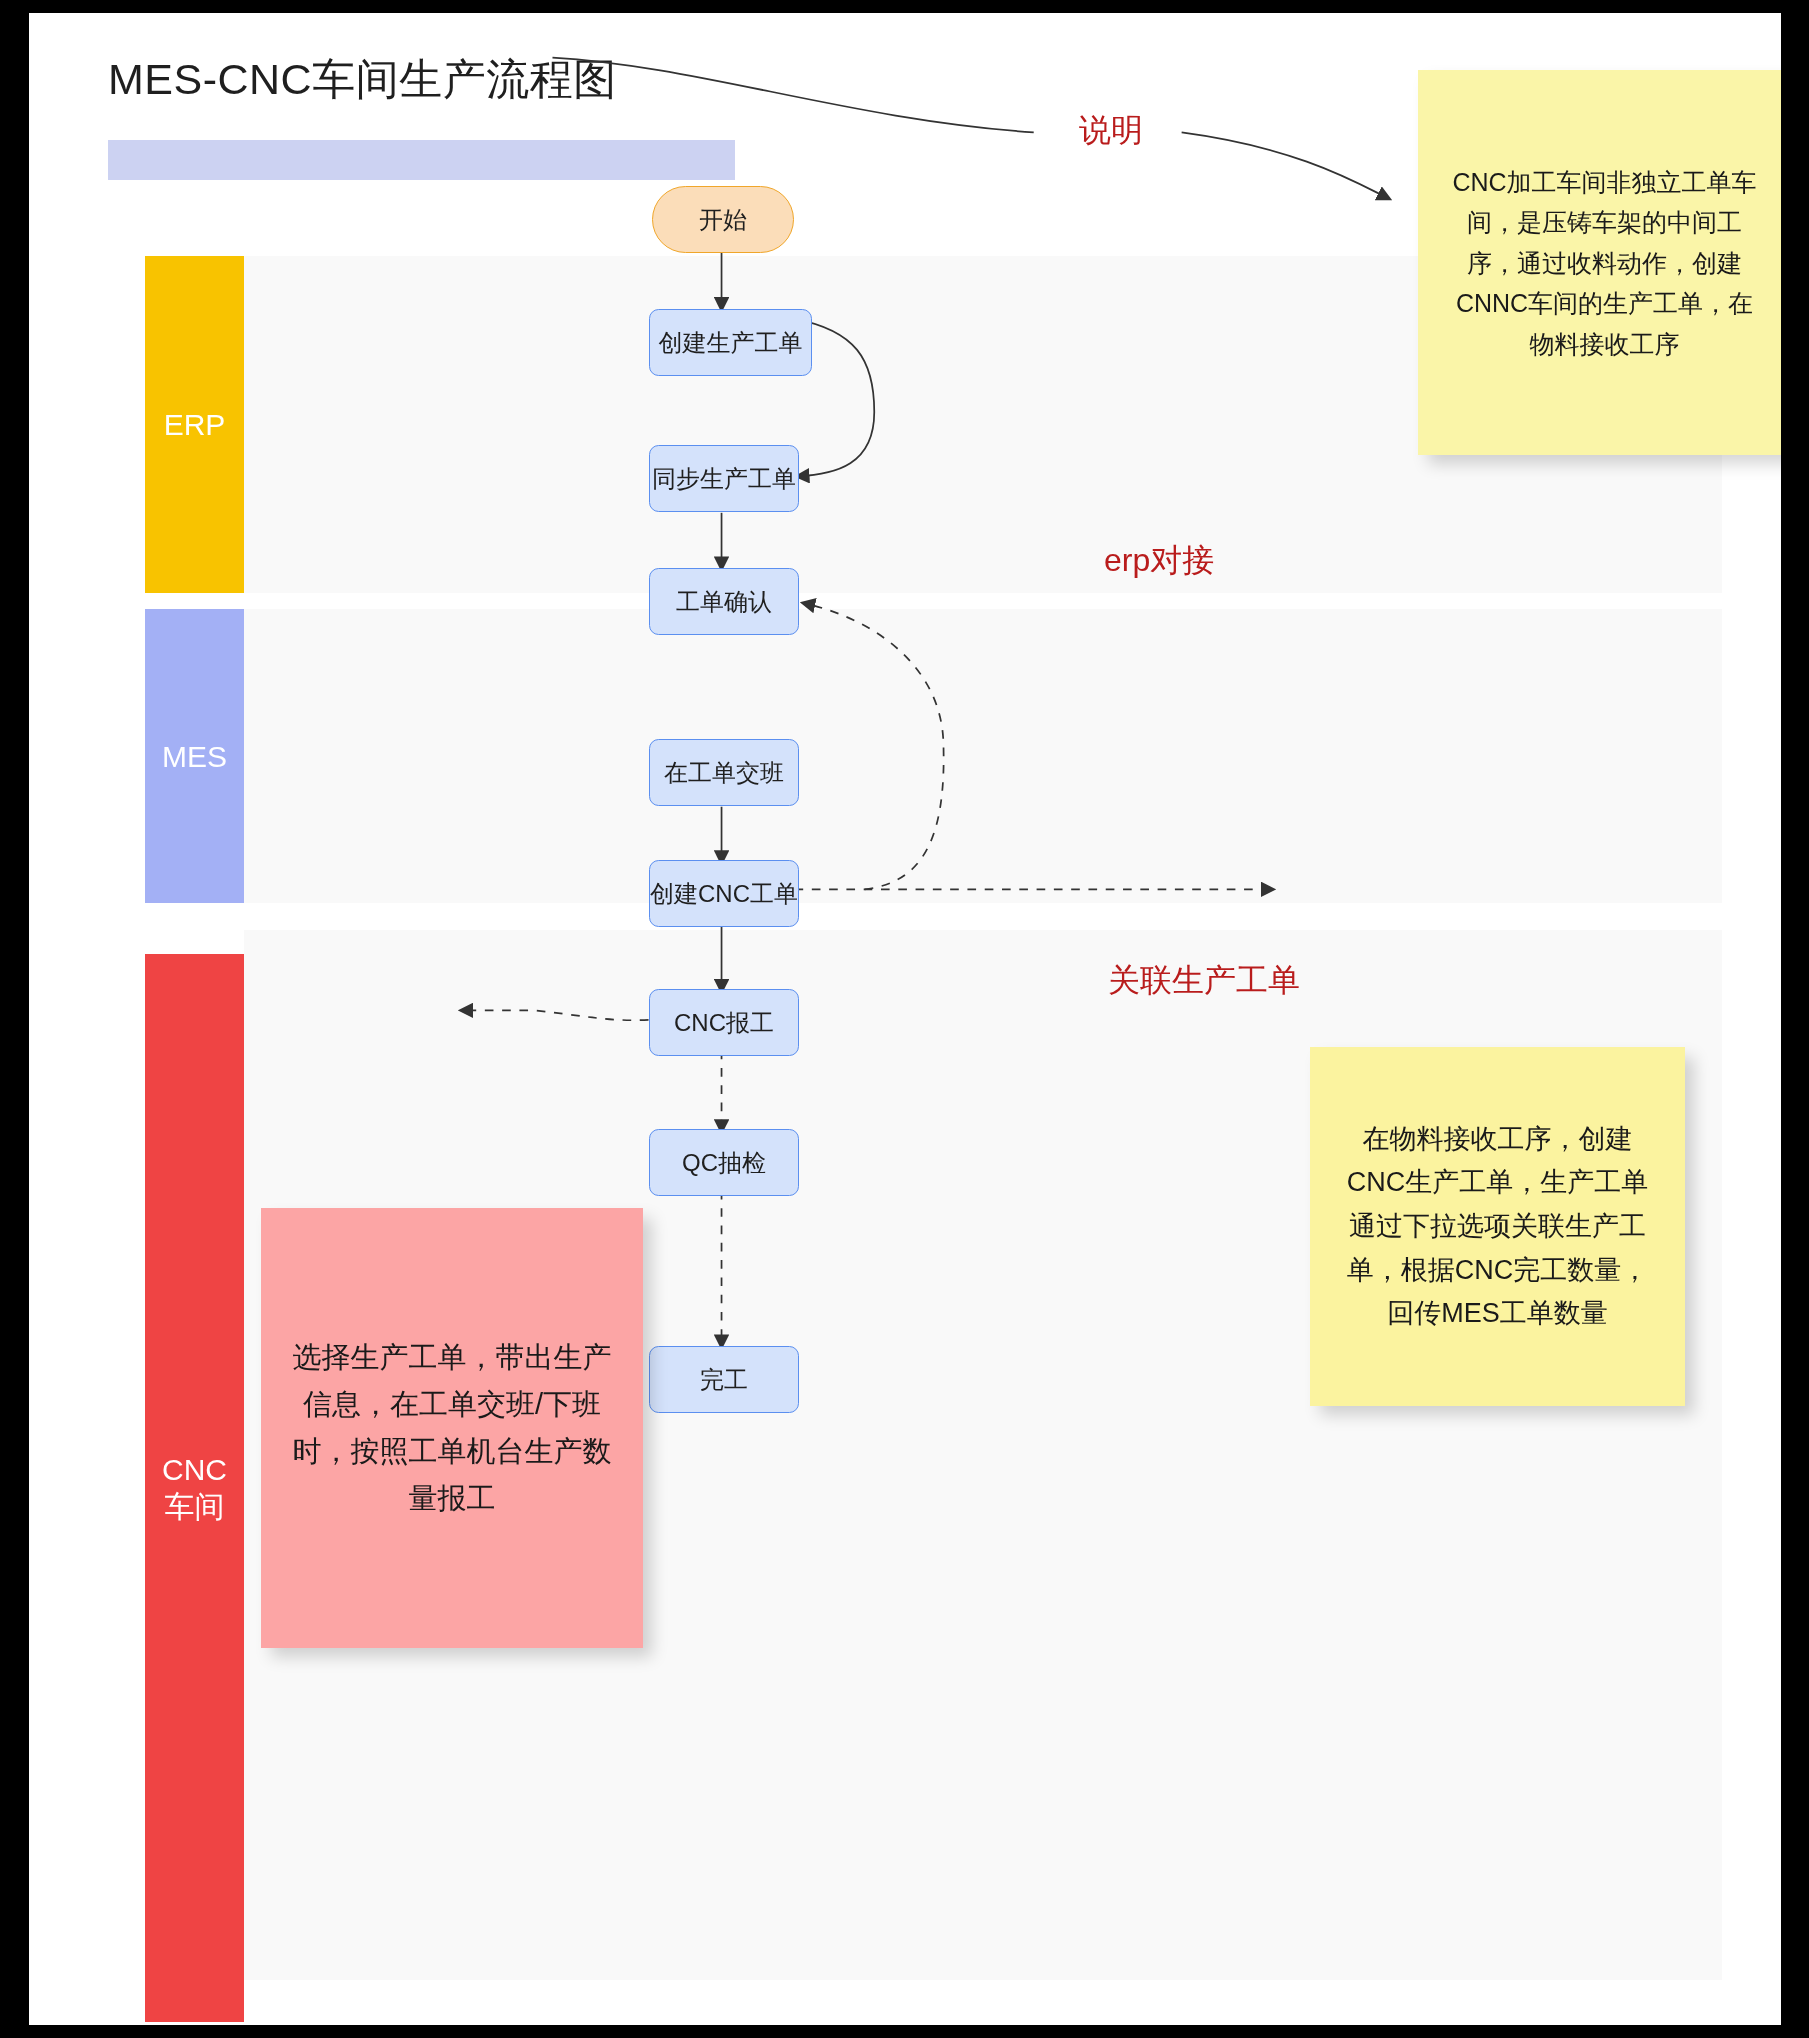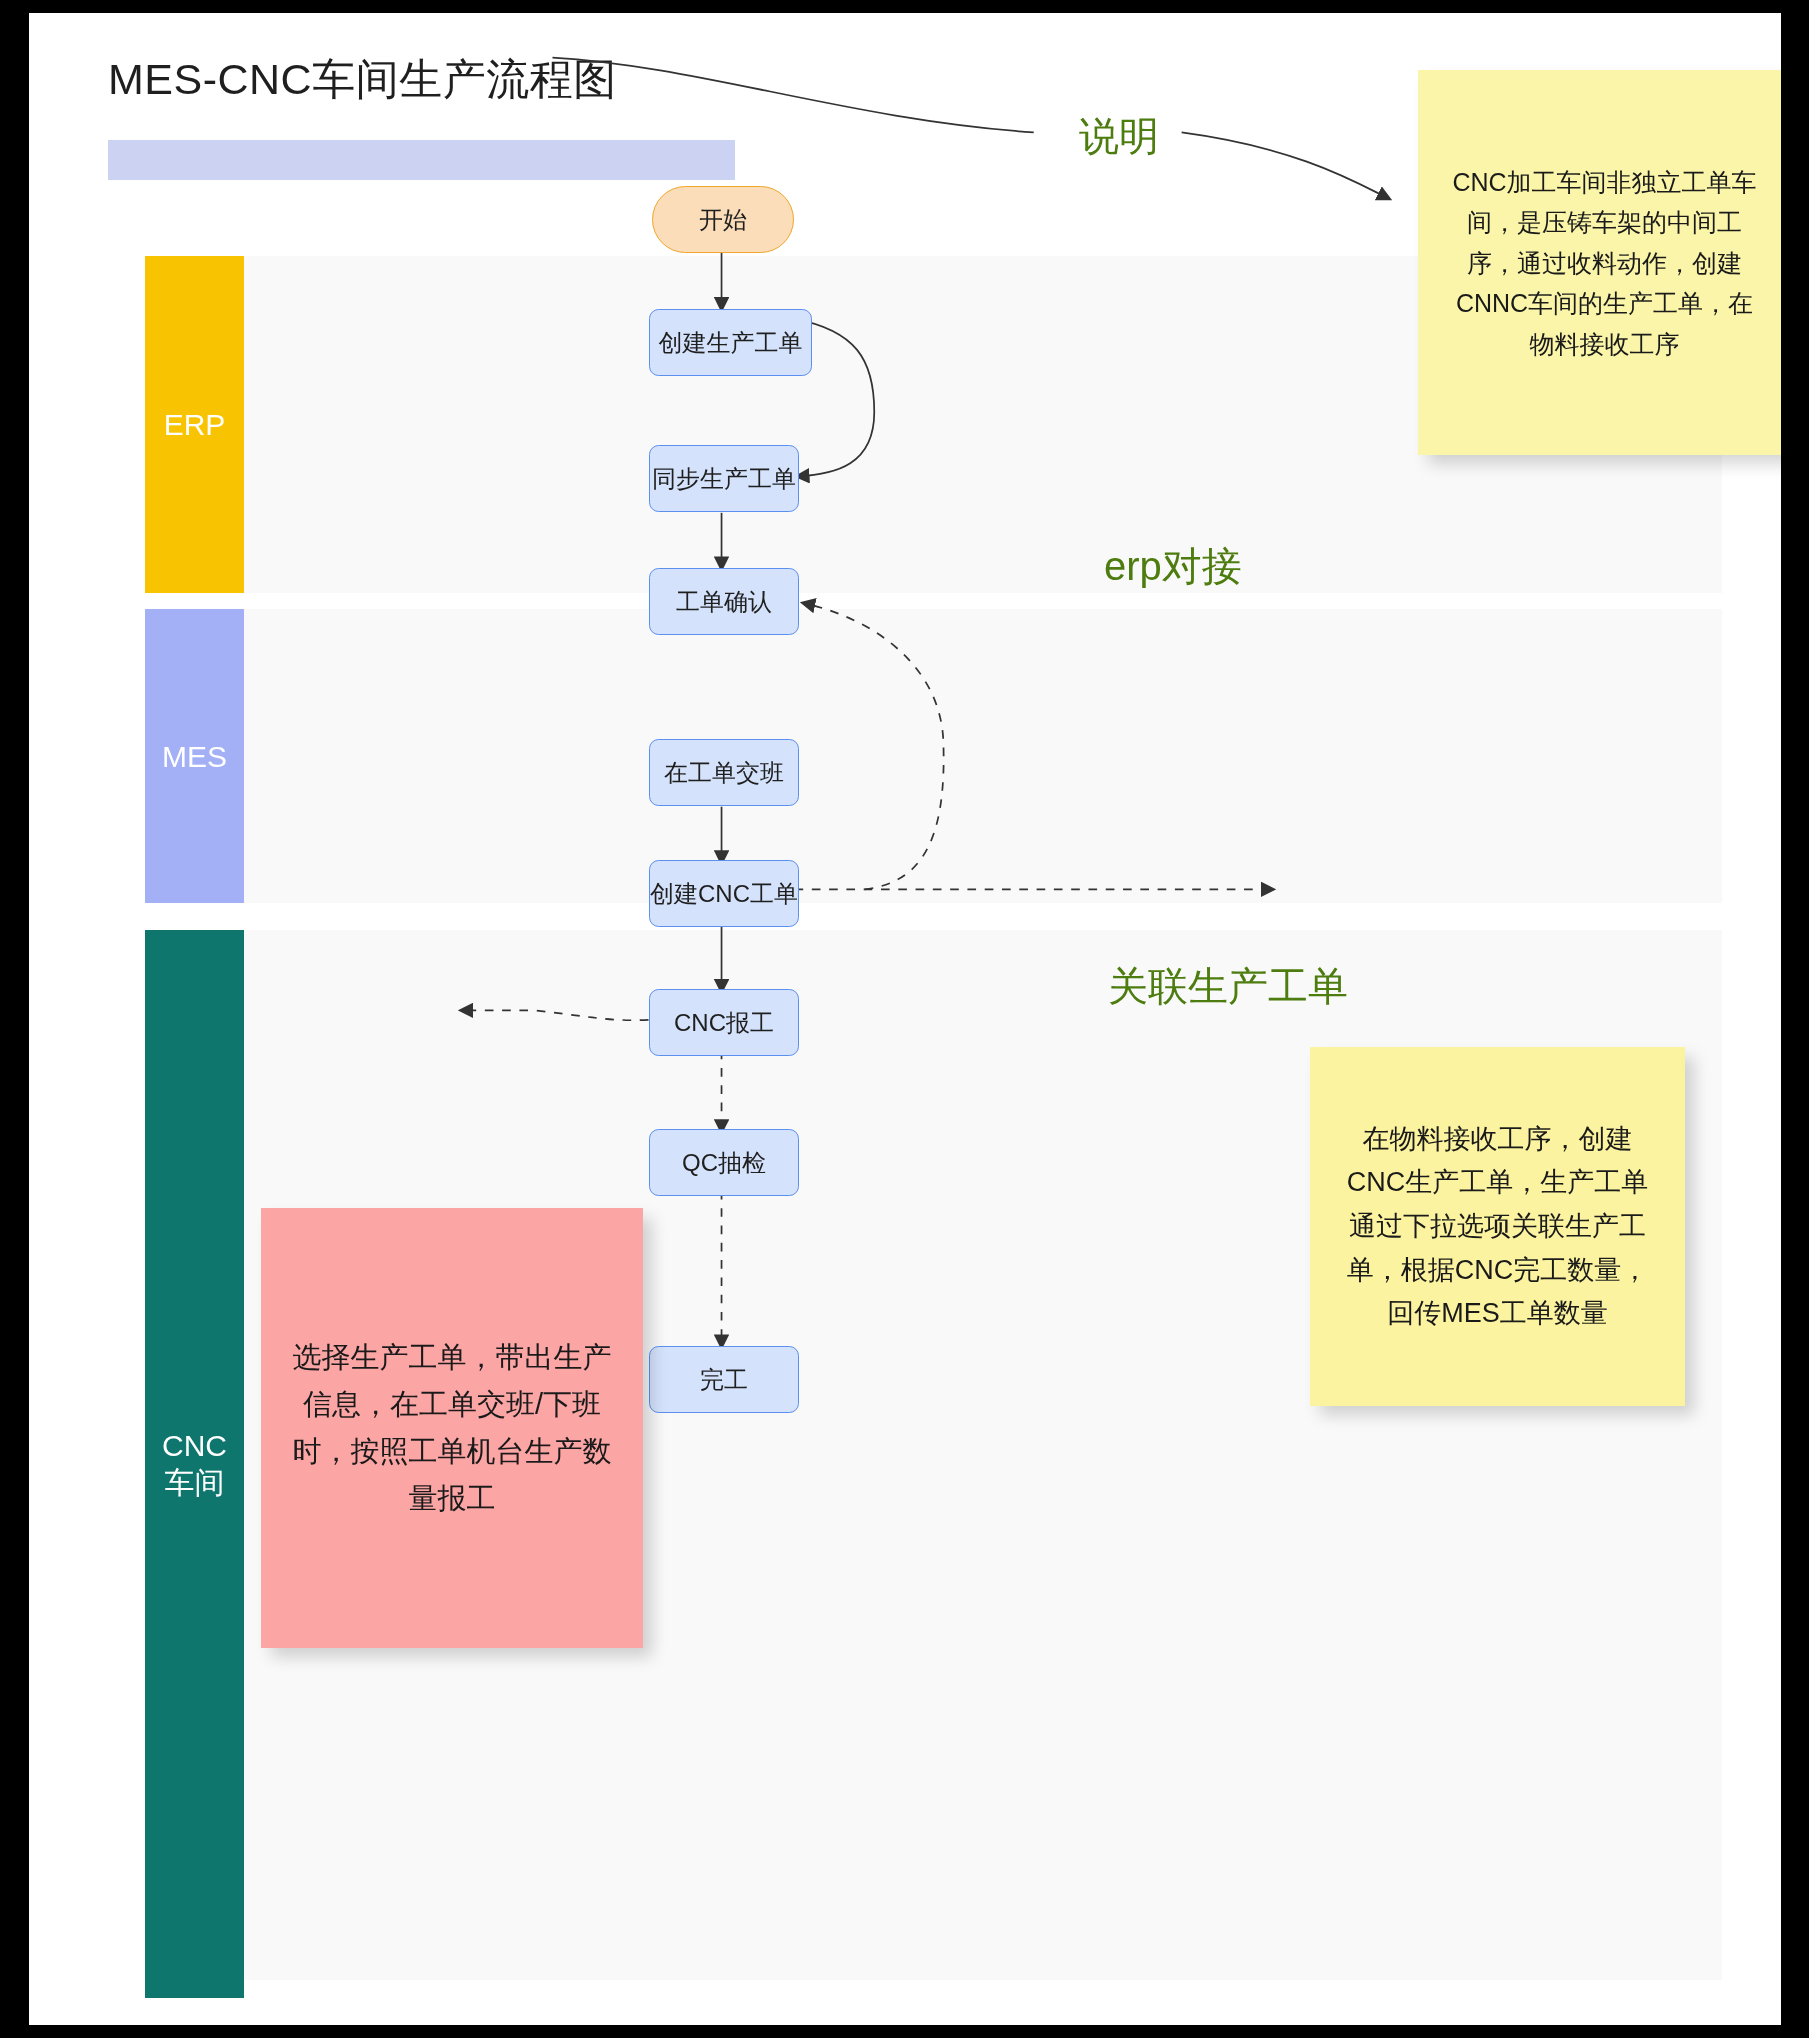--- a/index.html
+++ b/index.html
@@ -35,21 +35,21 @@
   }
   .lane-body{
     position:absolute;left:99px;top:0;right:0;height:100%;
     background:#f9f9f9;
   }
   #lane-erp{left:116px;top:243px;width:1577px;height:337px;}
   #lane-erp .lane-label{background:#f8c300;}
   #lane-mes{left:116px;top:596px;width:1577px;height:294px;}
   #lane-mes .lane-label{background:#a3b0f5;}
   #lane-cnc{left:116px;top:917px;width:1577px;height:1068px;}
-  #lane-cnc .lane-label{background:#0f766e;}
+  #lane-cnc .lane-label{background:#ef4444;margin-top:24px;}
   #lane-cnc .lane-body{height:1050px;}
   
   .node{
     position:absolute;
     box-sizing:border-box;
     display:flex;align-items:center;justify-content:center;
     text-align:center;
     font-size:24px;color:#1f1f1f;
     background:#d4e2fb;border:1.9px solid #5b8ff0;border-radius:9.6px;
   }
@@ -72,21 +72,21 @@
     left:1281px;top:1034px;width:375px;height:359px;
     background:#fbf39f;font-size:27px;padding:0 27px;
   }
   #note-left{
     left:232px;top:1195px;width:382px;height:440px;
     background:#fca5a5;font-size:29px;padding:0 25px;
   }
   .note-text{display:block;white-space:pre-line;}
   
   .edge-label{
-    position:absolute;color:#4d7c0f;font-size:40px;white-space:nowrap;
+    position:absolute;color:#b91c1c;font-size:32px;white-space:nowrap;
   }
   #label-shuoming{left:1050px;top:96px;}
   #label-erpduijie{left:1075px;top:526px;}
   #label-guanlian{left:1079px;top:946px;}
   svg.connectors{position:absolute;left:0;top:0;width:1752px;height:2012px;pointer-events:none;}
 </style>
 </head>
 <body>
 
 <div id="canvas">

